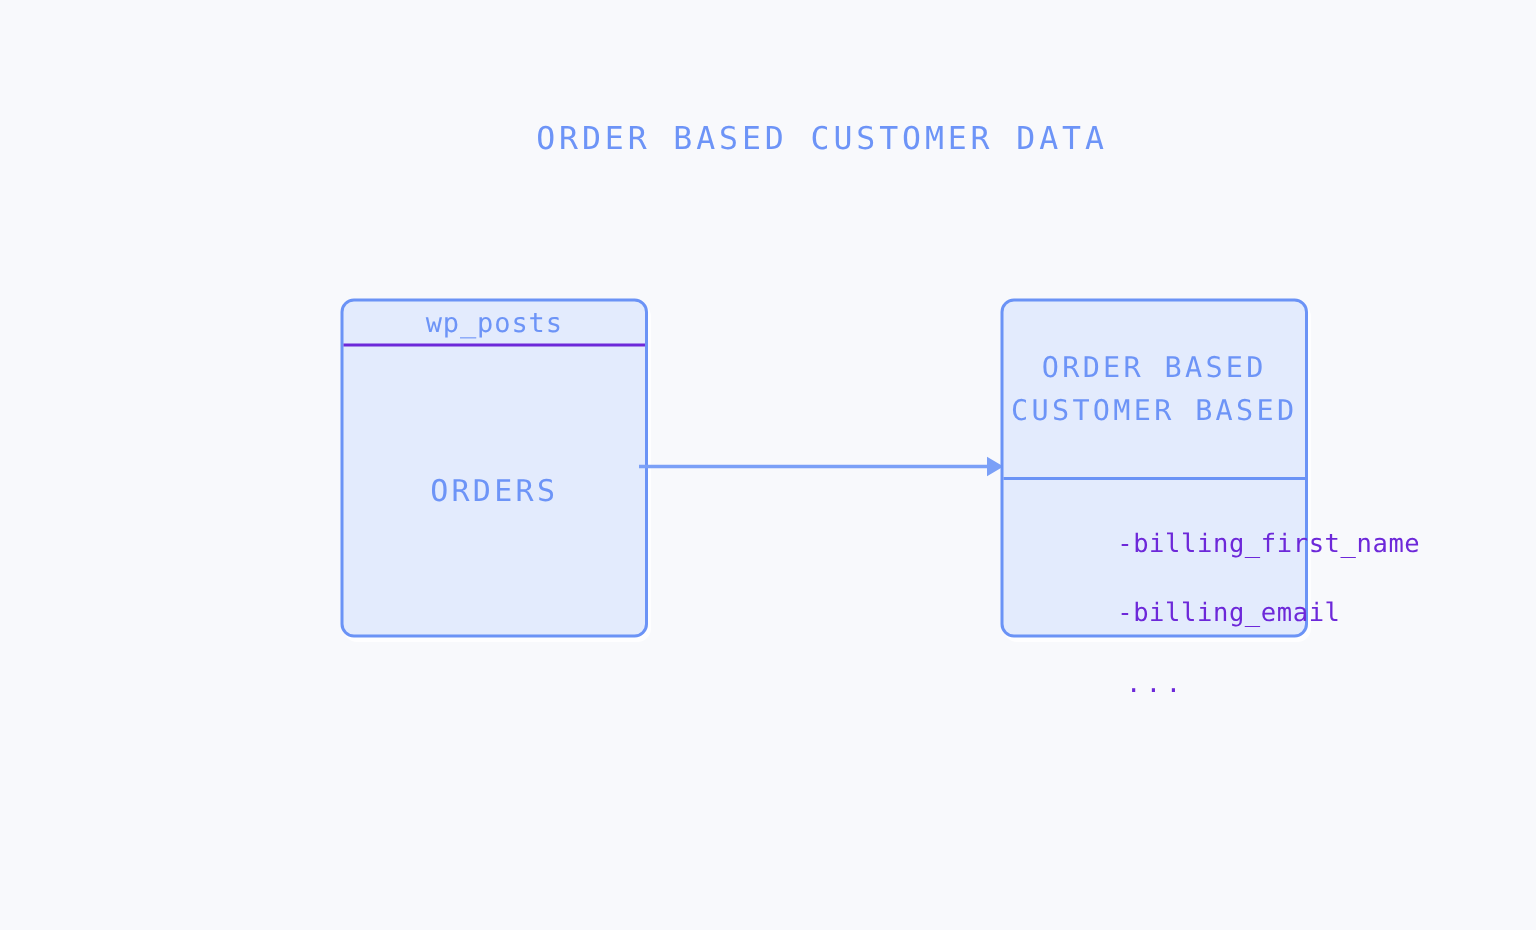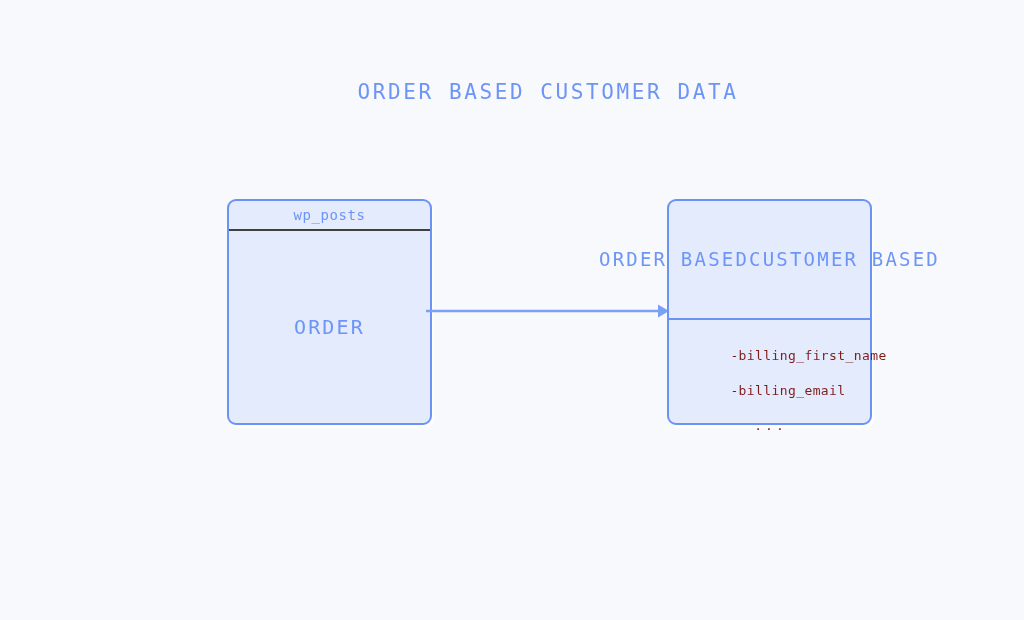--- a/index.html
+++ b/index.html
@@ -40,49 +40,49 @@
     box-sizing: border-box;
     background: #e3ebfd;
     border: 2px solid #6b93f6;
     border-radius: 9px;
     box-shadow: 2px 3px 0 rgba(255,255,255,0.85);
     display: flex;
     flex-direction: column;
   }
   .entity-header {
     box-sizing: border-box;
-    border-bottom: 2px solid #404040;
+    border-bottom: 2px solid #6d28d9;
     text-align: center;
     color: #6d94f7;
     font-family: "DejaVu Sans Mono", monospace;
-    font-size: 14px;
+    font-size: 18px;
     letter-spacing: 0.6px;
     display: flex;
     align-items: center;
     justify-content: center;
     white-space: pre;
   }
   .entity-body {
     flex: 1 1 auto;
     display: flex;
-    flex-direction: row;
+    flex-direction: column;
     align-items: center;
     justify-content: center;
     color: #6d94f7;
     font-family: "DejaVu Sans Mono", monospace;
     letter-spacing: 2.2px;
     white-space: pre;
     border-radius: 14px;
   }
   .entity-footer {
     box-sizing: border-box;
     border-top: 2px solid #6b93f6;
-    color: #7f1d1d;
+    color: #6d28d9;
     font-family: "DejaVu Sans Mono", monospace;
-    font-size: 13px;
+    font-size: 17px;
     letter-spacing: 0.4px;
     padding: 9px 0 0 12px;
     white-space: pre;
     line-height: 1.36;
   }
 
   
   #entity-wp-posts {
     left: 191px;
     top: 199px;
@@ -126,21 +126,21 @@
 </head>
 <body>
 
 <div class="canvas">
 
   <div class="diagram-title">ORDER BASED CUSTOMER DATA</div>
 
   <div class="entity" id="entity-wp-posts">
     <div class="entity-header">wp_posts</div>
     <div class="entity-body">
-      <span>ORDER</span>
+      <span>ORDERS</span>
     </div>
   </div>
 
   <div class="connector">
     <svg width="244" height="30" viewBox="0 0 244 30">
       <line x1="0" y1="15" x2="232" y2="15" stroke="#7ba0f7" stroke-width="2.4"></line>
       <polygon points="232,8.5 243,15 232,21.5" fill="#7ba0f7"></polygon>
     </svg>
   </div>
 

